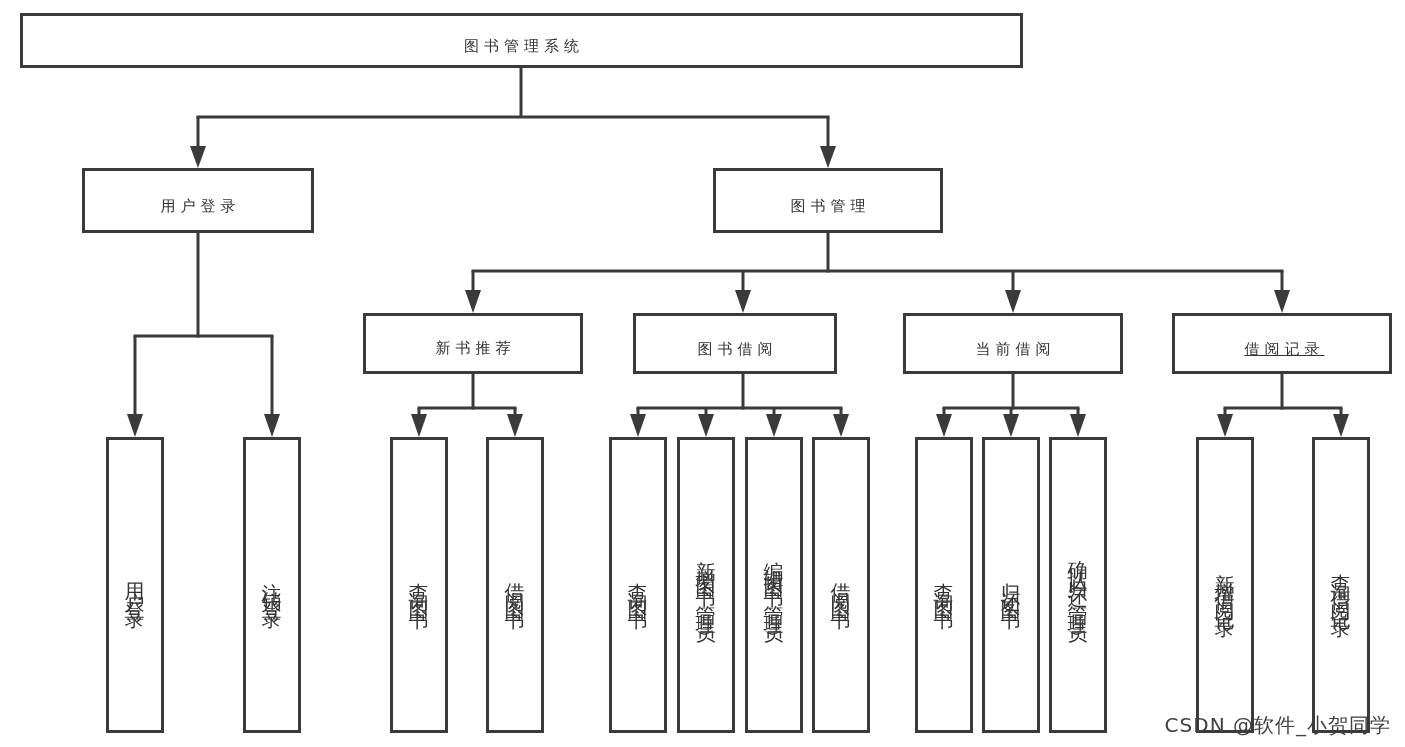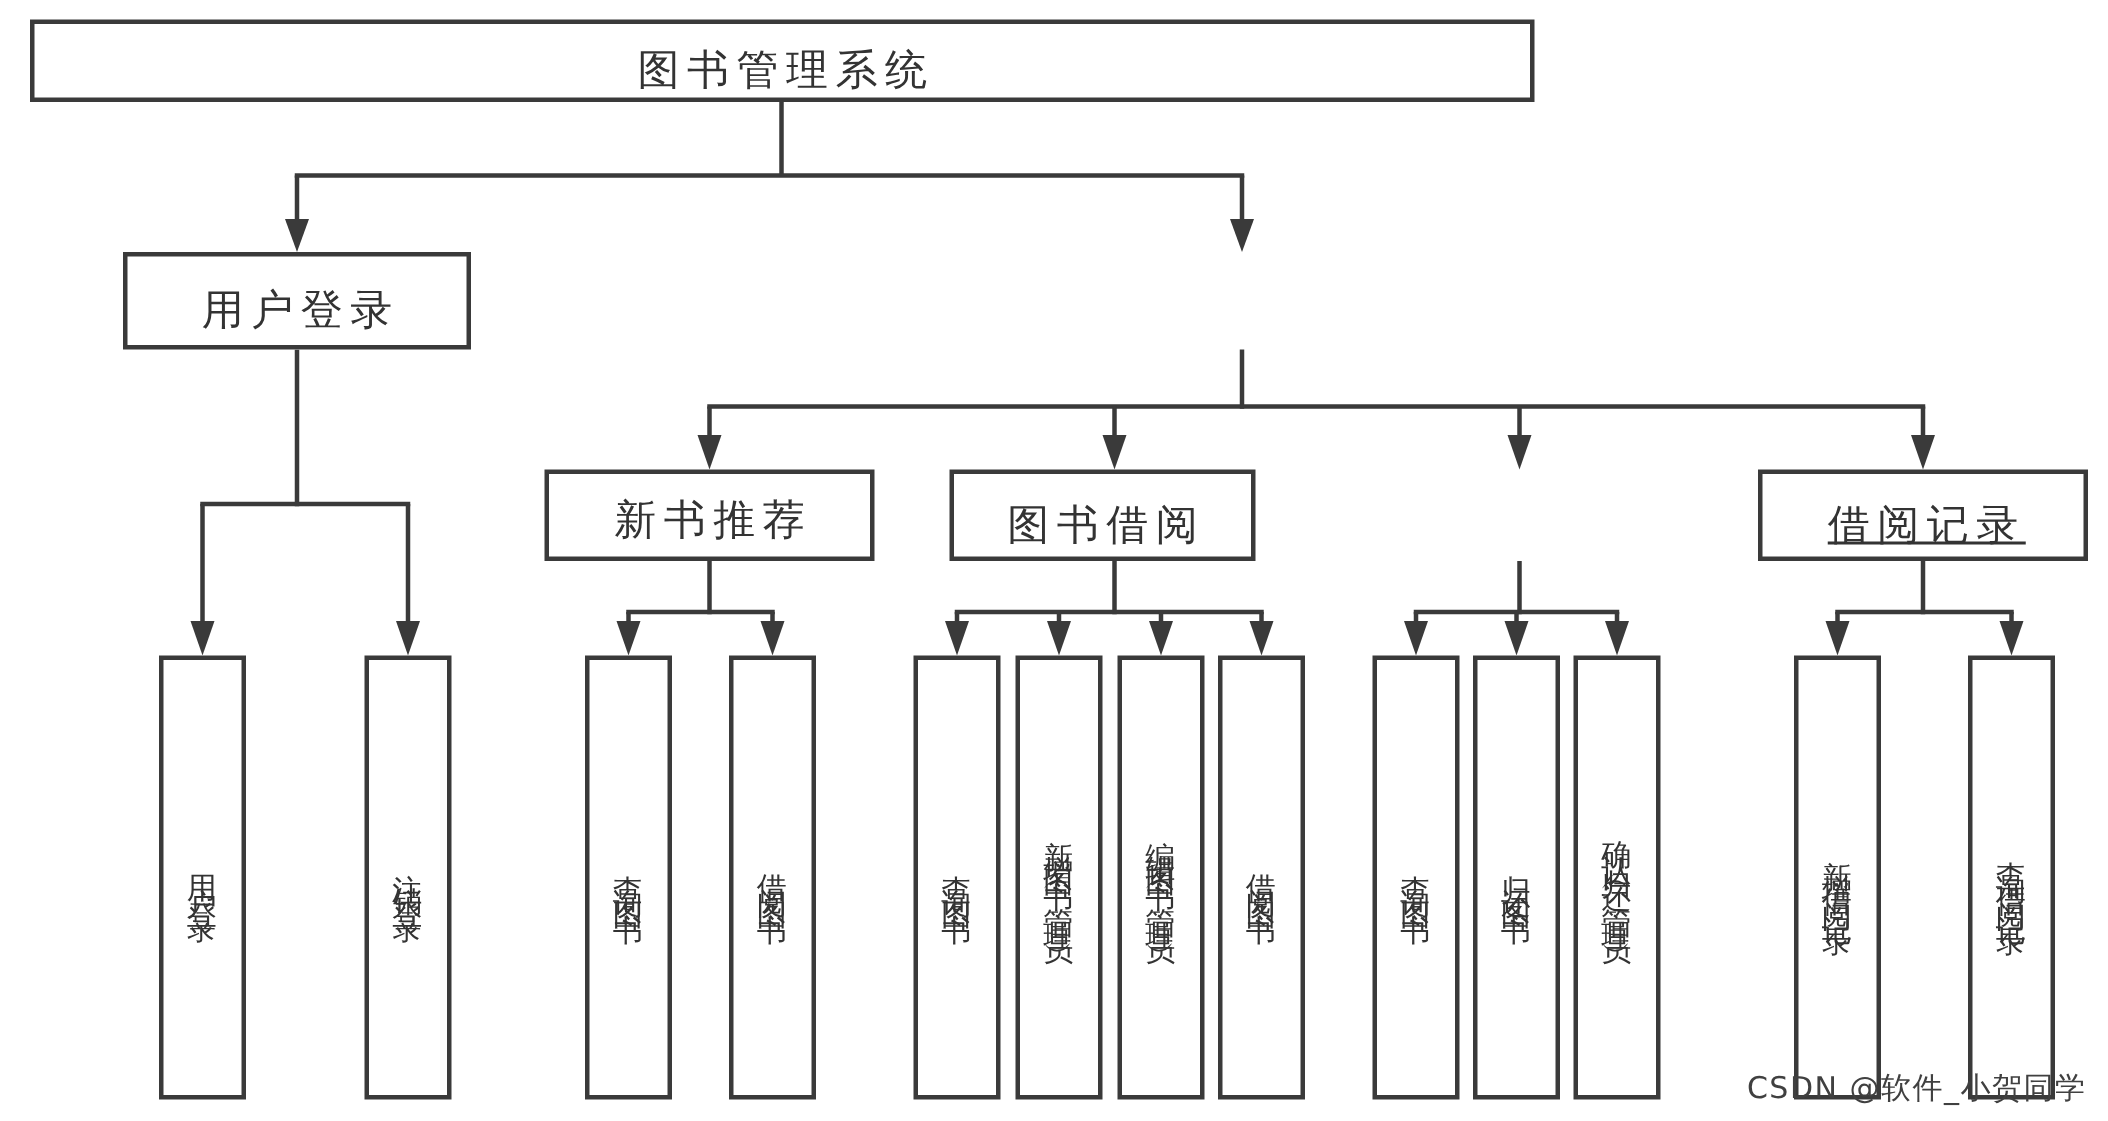--- a/index.html
+++ b/index.html
@@ -28,21 +28,21 @@
     box-sizing: border-box;
     border: 3px solid #3a3a3a;
     background: #ffffff;
     display: flex;
     align-items: center;
     justify-content: center;
     color: #333333;
     z-index: 2;
   }
   .h-label {
-    font-size: 28px;
+    font-size: 15px;
     letter-spacing: 5px;
     white-space: nowrap;
     line-height: 1;
     padding-left: 5px; 
     margin-top: 12px;
   }
   .leaf .v-label {
     writing-mode: vertical-rl;
     text-orientation: mixed;
     font-size: 20px;
@@ -153,27 +153,33 @@
     <polygon points="1333,414 1349,414 1341,437"></polygon>
   </svg>
 
   <div class="box" id="node-root">
     <span class="h-label">图书管理系统</span>
   </div>
 
   <div class="box" id="node-l2-0">
     <span class="h-label">用户登录</span>
   </div>
+  <div class="box" id="node-l2-1">
+    <span class="h-label">图书管理</span>
+  </div>
 
   <div class="box" id="node-l3-0">
     <span class="h-label">新书推荐</span>
   </div>
   <div class="box" id="node-l3-1">
     <span class="h-label">图书借阅</span>
   </div>
+  <div class="box" id="node-l3-2">
+    <span class="h-label">当前借阅</span>
+  </div>
   <div class="box" id="node-l3-3">
     <span class="h-label">借阅记录</span>
   </div>
 
   <div class="box leaf" id="leaf-0">
     <span class="v-label">用户登录</span>
   </div>
   <div class="box leaf" id="leaf-1">
     <span class="v-label">注销登录</span>
   </div>

